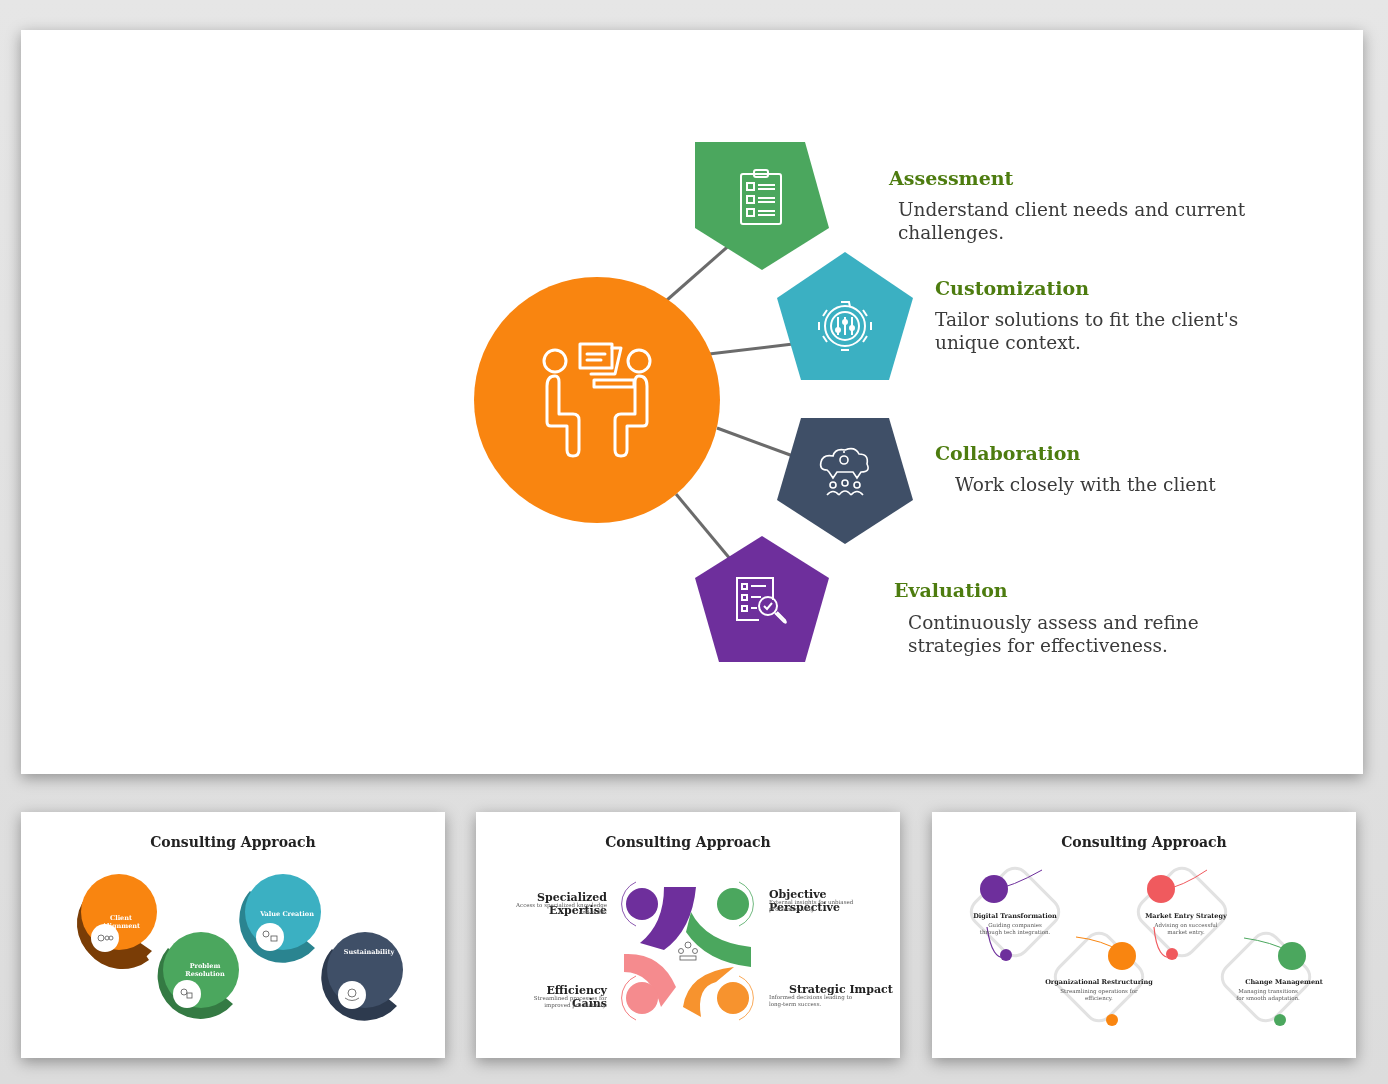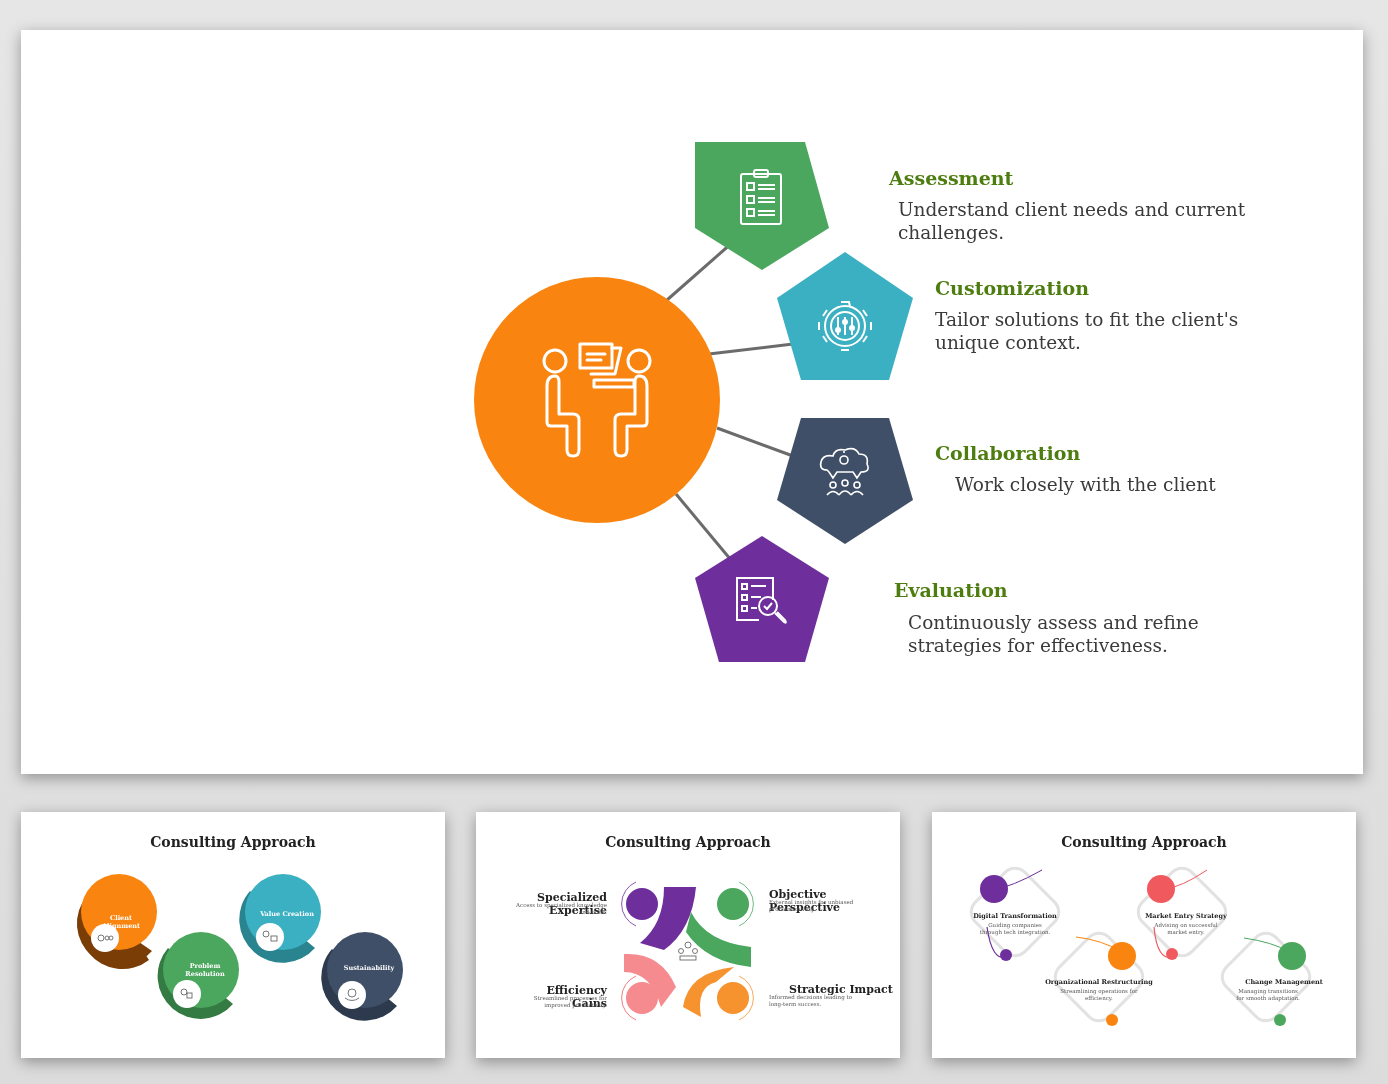--- a/index.html
+++ b/index.html
@@ -192,21 +192,21 @@
   </svg>
   <div class="circ-label" style="left:70px;top:102px;">
     <div>Client</div>
     <div>Alignment</div>
   </div>
   <div class="circ-label" style="left:154px;top:150px;">
     <div>Problem</div>
     <div>Resolution</div>
   </div>
   <div class="circ-label" style="left:236px;top:98px;">Value Creation</div>
-  <div class="circ-label" style="left:318px;top:152px;">Sustainability</div>
+  <div class="circ-label" style="left:318px;top:136px;">Sustainability</div>
 </div>
 
 <div id="thumb-2" class="slide thumb">
   <div class="thumb-title">Consulting Approach</div>
   <svg class="svg-layer" width="424" height="246" viewBox="0 0 424 246">
     <path d="M188 75 L220 75 Q216 118 188 138 L164 131 Q188 112 188 75Z" fill="#6E2F9C"></path>
     <path d="M215 100 Q230 130 275 135 L275 155 Q230 150 210 120Z" fill="#4BA75E"></path>
     <path d="M148 142 Q185 140 200 175 L185 195 Q175 160 148 160Z" fill="#F58B8E"></path>
     <path d="M207 195 Q212 160 258 155 L240 170 Q220 175 225 205Z" fill="#F7932E"></path>
     <g fill="none" stroke="#555" stroke-width="0.8">

